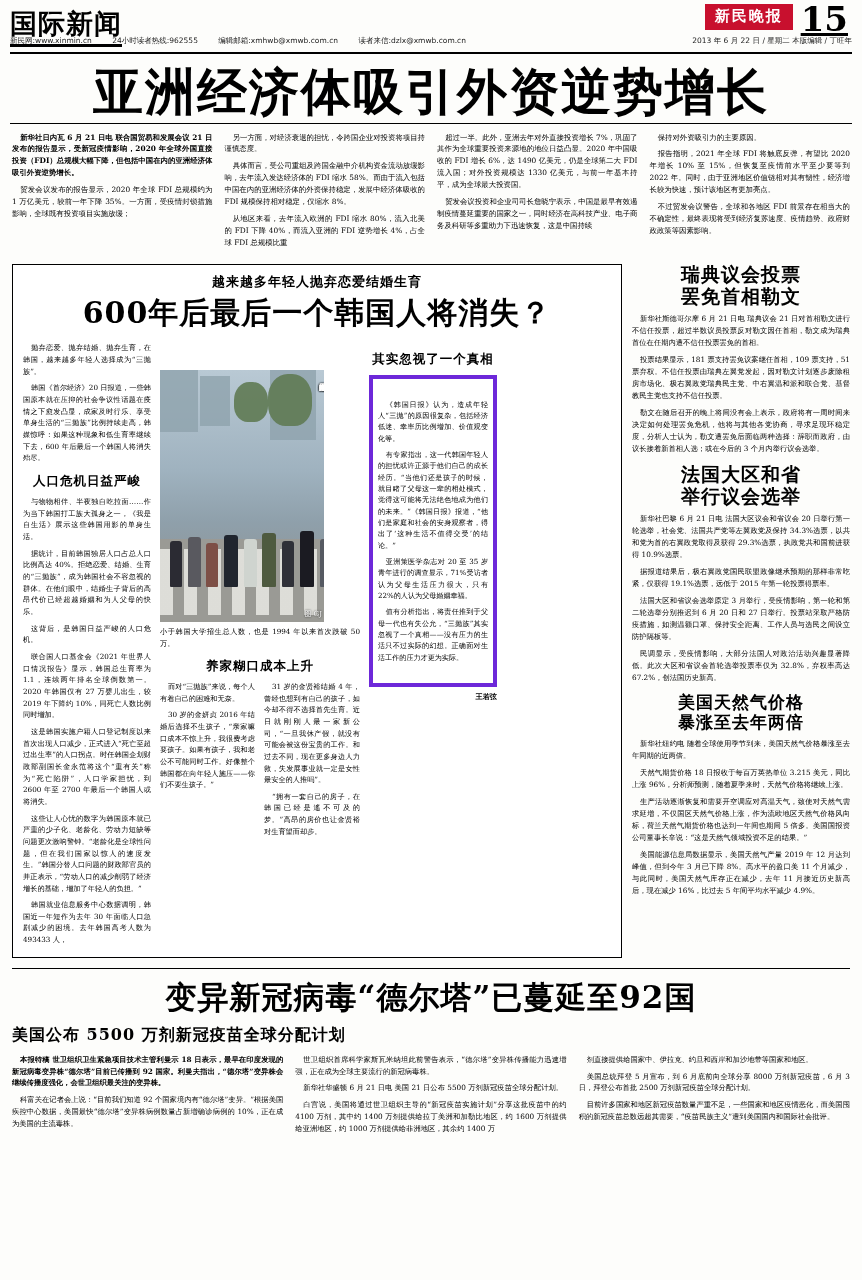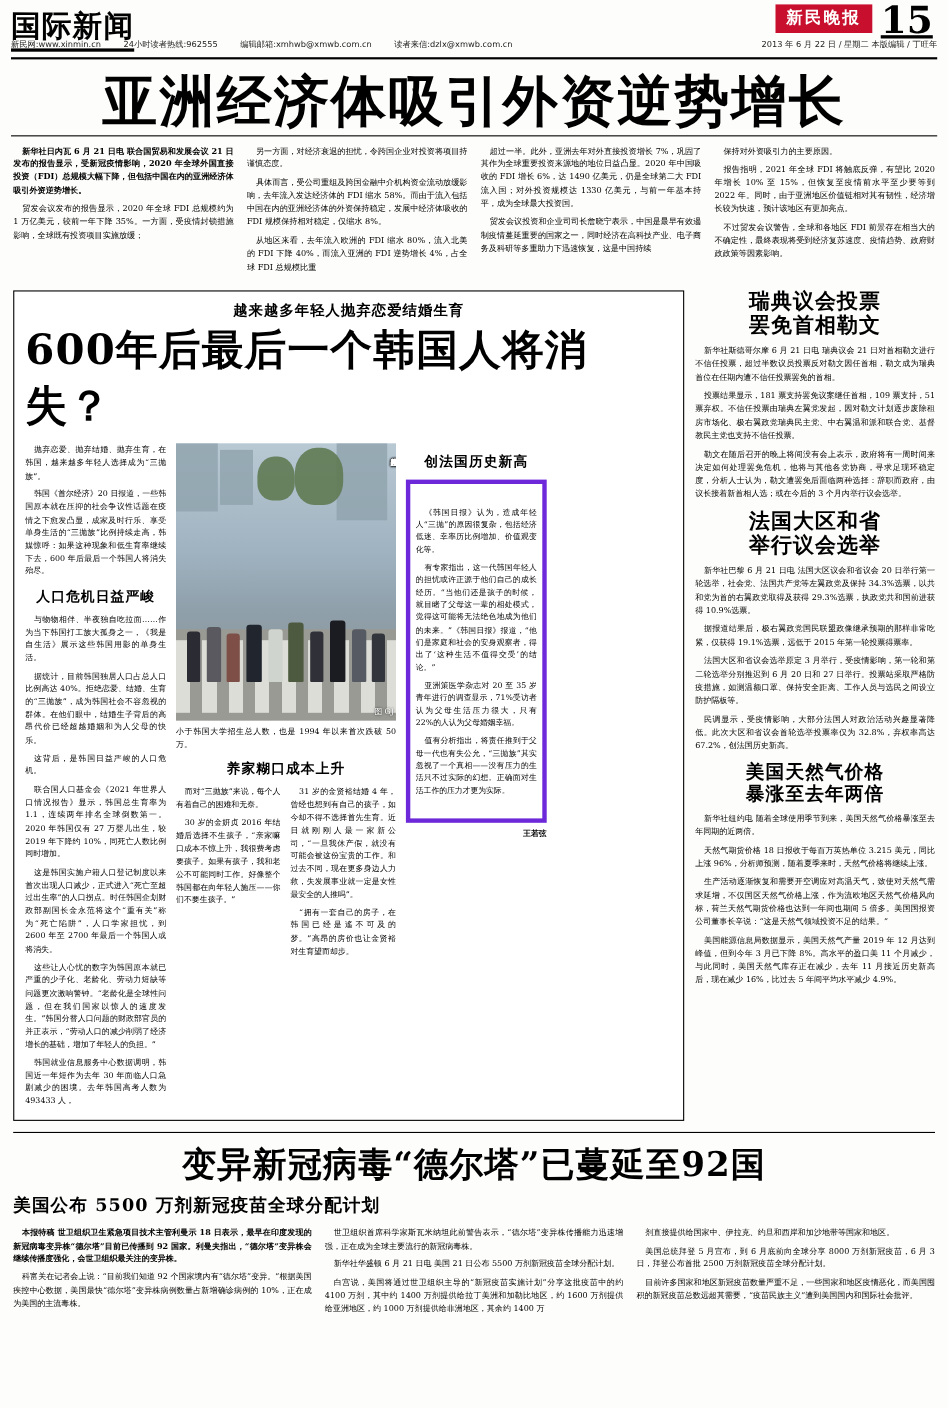--- a/index.html
+++ b/index.html
@@ -77,39 +77,41 @@
     width:610px;border:1px solid #000;padding:8px 10px 6px 10px;box-sizing:border-box;
     background:#fff;
   }
   .mid-right{flex:1;}
 
   .kicker{
     text-align:center;font-size:13px;font-weight:bold;letter-spacing:1px;
     font-family:"DejaVu Serif","Liberation Serif",serif;margin-bottom:2px;
   }
   .feature-title{
-    font-family:"DejaVu Serif","Liberation Serif",serif;
-    font-weight:bold;font-size:38px;letter-spacing:1px;margin:2px 0 8px 0;
+    text-align:center;
+    font-family:"DejaVu Serif","Liberation Serif",serif;
+    font-weight:bold;font-size:30px;letter-spacing:1px;margin:2px 0 8px 0;
   }
 
   .feature-body{display:flex;gap:9px;}
   .fb-col{font-size:7.2px;line-height:1.62;text-align:justify;
     font-family:"DejaVu Serif","Liberation Serif",serif;}
   .fb-col p{margin:0 0 5px 0;text-indent:1.1em;}
   .fb-c1{width:128px;}
   .fb-c2{width:200px;}
   .fb-c4{width:128px;}
   .sub-h{
     font-weight:bold;font-size:12.5px;text-align:center;margin:7px 0 5px 0;
     letter-spacing:1px;font-family:"DejaVu Serif","Liberation Serif",serif;
   }
   .photo-wrap{position:relative;width:200px;}
   .photo{
-    width:200px;height:252px;position:relative;overflow:hidden;
+    width:164px;height:252px;position:relative;overflow:hidden;
     background:linear-gradient(#b9c9d4,#9fb2bf 40%,#8fa0ab 60%,#8c8d8a 100%);
+    margin-top:28px;
   }
   .photo .road{position:absolute;left:0;bottom:0;width:100%;height:33%;background:#9a9a95;}
   .photo .zebra{position:absolute;left:0;bottom:3%;width:100%;height:26%;
     background:repeating-linear-gradient(90deg,#e9e9e4 0 13px,#9a9a95 13px 24px);opacity:.85;}
   .photo .bldg{position:absolute;background:#8ea2ad;opacity:.8;}
   .photo .tree{position:absolute;background:#5f7a53;border-radius:45% 45% 40% 40%;opacity:.9;}
   .photo .ppl{position:absolute;bottom:14%;border-radius:3px 3px 1px 1px;}
   .photo-cap-v{
     position:absolute;right:-2px;top:8px;width:12px;
     writing-mode:vertical-rl;font-size:7px;line-height:1.2;color:#fff;
@@ -250,21 +252,21 @@
               <p>30 岁的金妍贞 2016 年结婚后选择不生孩子，“亲家嘛口成本不惊上升，我很费考虑要孩子。如果有孩子，我和老公不可能同时工作。好像整个韩国都在向年轻人施压——你们不要生孩子。”</p>
             </div>
             <div style="width:96px;">
               <p>31 岁的金贤裕结婚 4 年，曾经也想到有自己的孩子，如今却不得不选择首先生育。近日就刚刚人最一家新公司，“一旦我休产假，就没有可能会被这份宝贵的工作。和过去不同，现在更多身边人力救，失发展事业就一定是女性最安全的人推吗”。</p>
               <p>“拥有一套自己的房子，在韩国已经是遙不可及的梦。”高昂的房价也让金贤裕对生育望而却步。</p>
             </div>
           </div>
         </div>
 
         <div class="fb-col fb-c4">
-          <div class="sub-h">创法国历史新高</div>
+          <div class="sub-h">其实忽视了一个真相</div>
           <div class="quote-box">
             <p style="margin:0 0 5px 0;text-indent:1.1em;">《韩国日报》认为，造成年轻人“三抛”的原因很复杂，包括经济低迷、幸率历比例增加、价值观变化等。</p>
             <p style="margin:0 0 5px 0;text-indent:1.1em;">有专家指出，这一代韩国年轻人的担忧或许正源于他们自己的成长经历。“当他们还是孩子的时候，就目睹了父母这一辈的相处模式，觉得这可能将无法绝色地成为他们的未来。”《韩国日报》报道，“他们是家庭和社会的安身观察者，得出了‘这种生活不值得交受’的结论。”</p>
             <p style="margin:0 0 5px 0;text-indent:1.1em;">亚洲策医学杂志对 20 至 35 岁青年进行的调查显示，71%受访者认为父母生活压力很大，只有 22%的人认为父母婚姻幸福。</p>
             <p style="margin:0;text-indent:1.1em;">值有分析指出，将责任推到于父母一代也有失公允，“三抛族”其实忽视了一个真相——没有压力的生活只不过实际的幻想。正确面对生活工作的压力才更为实际。</p>
           </div>
           <div class="byline">王若弦</div>
         </div>
 
       </div>

